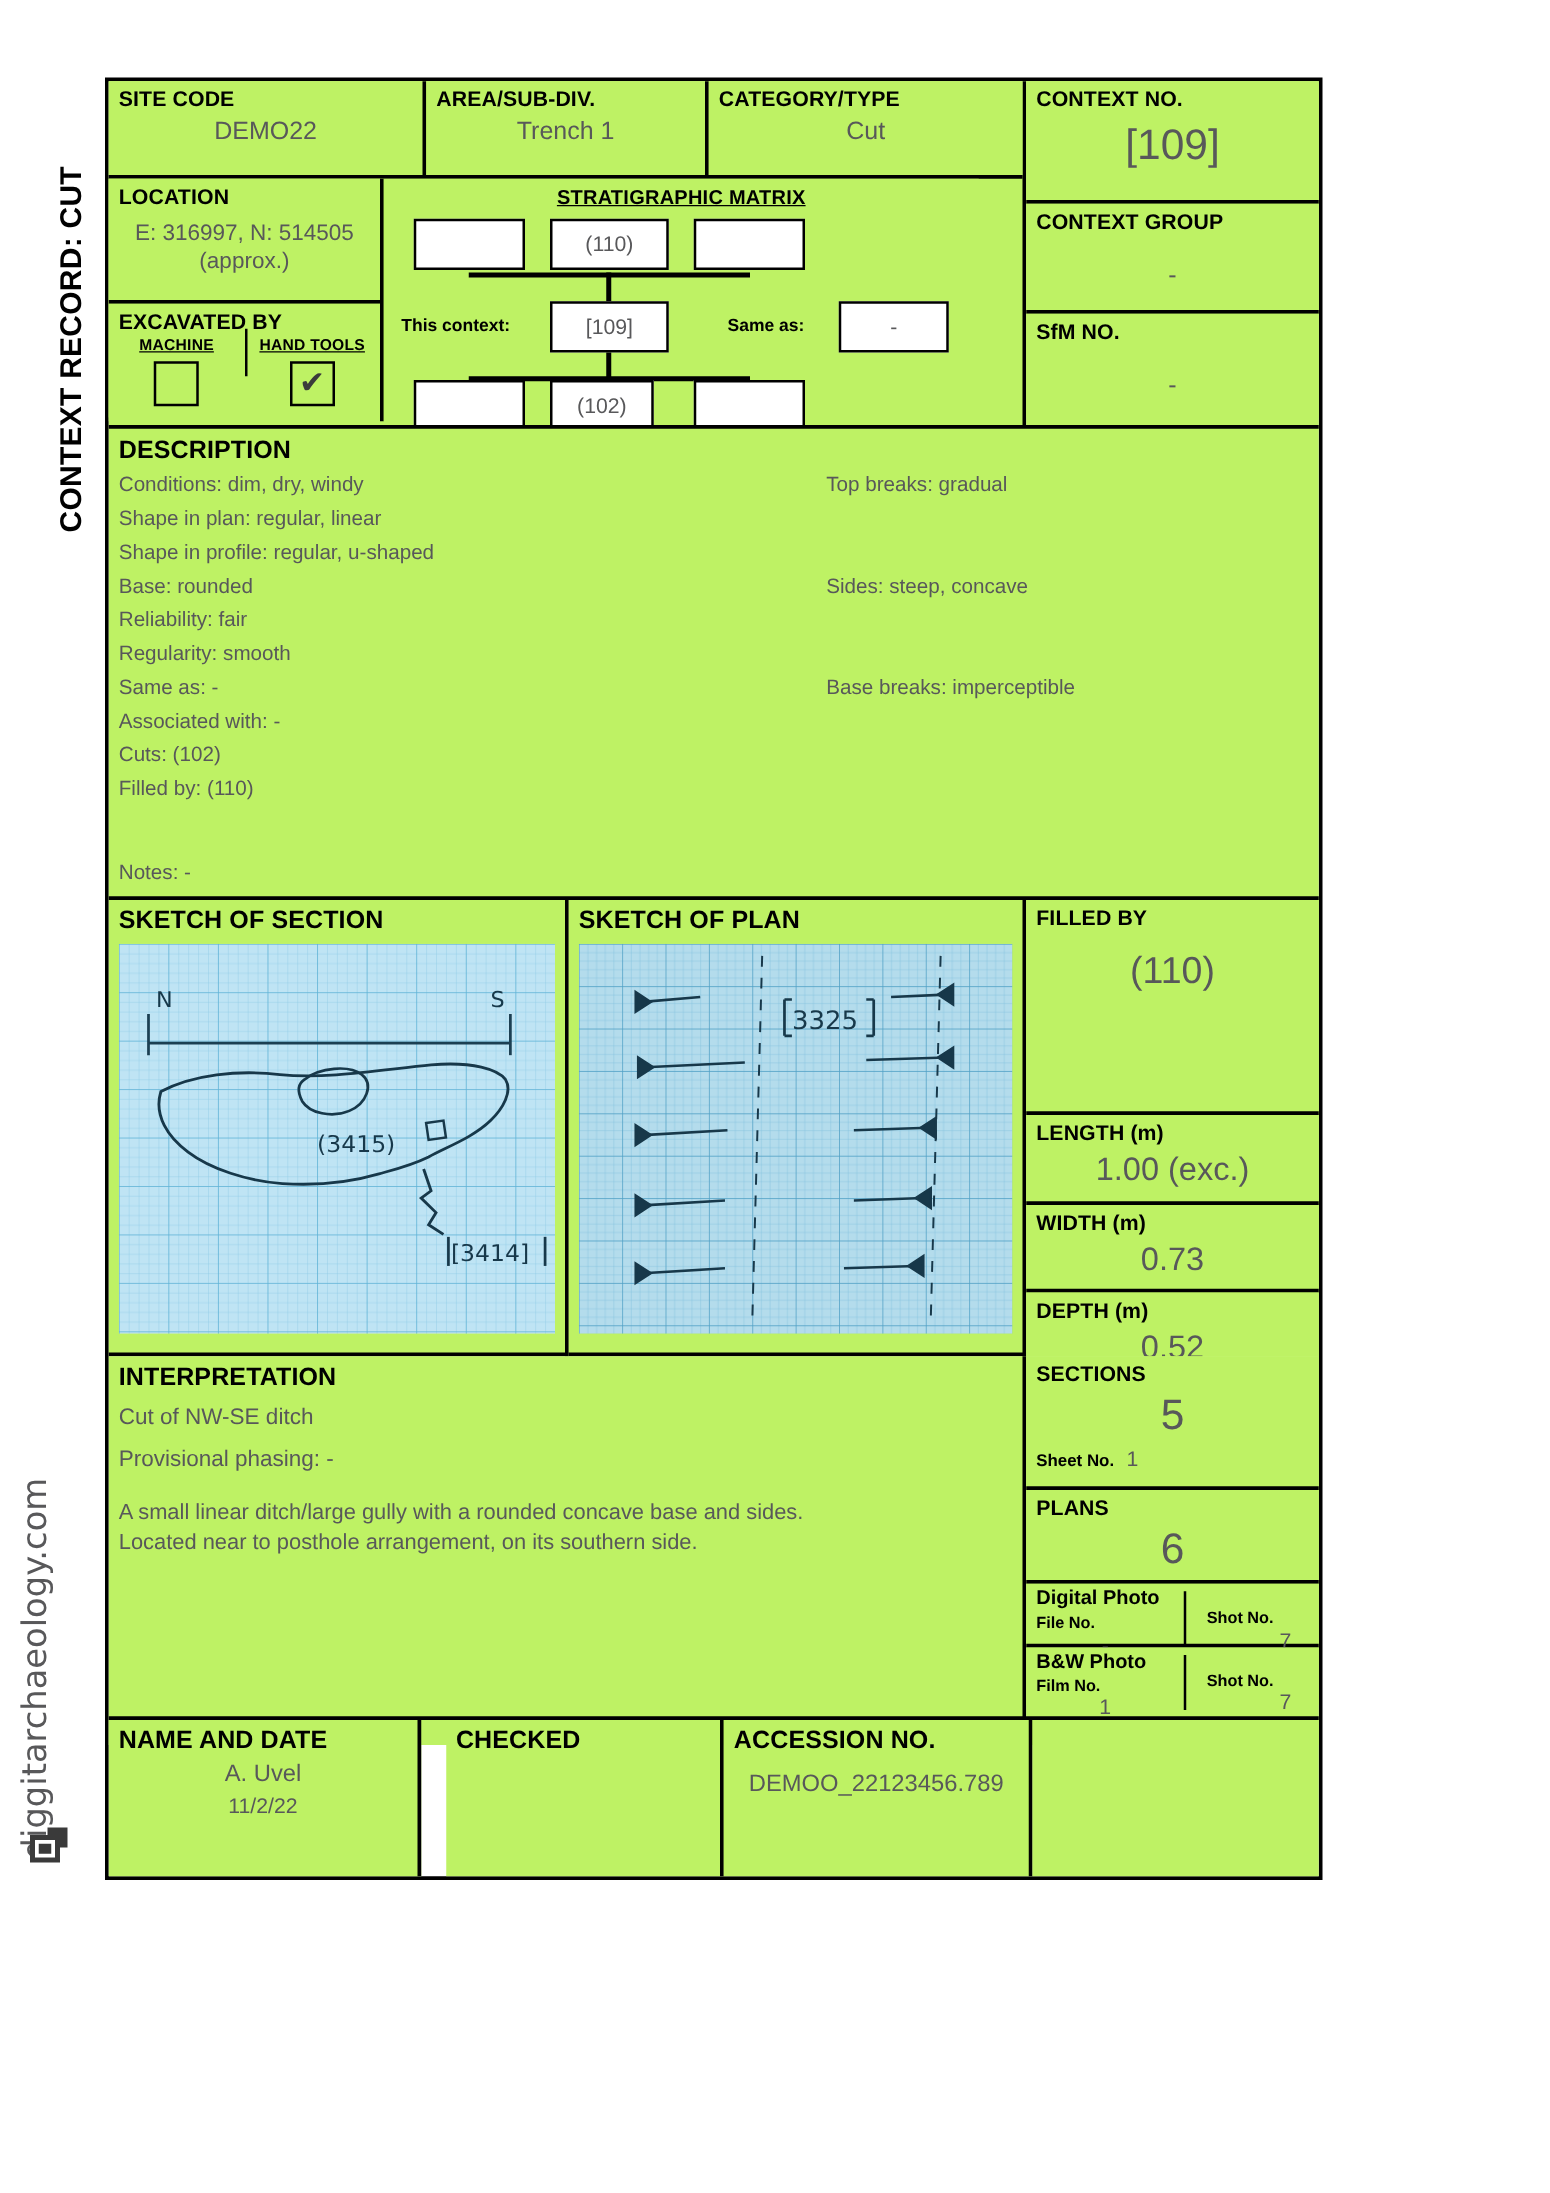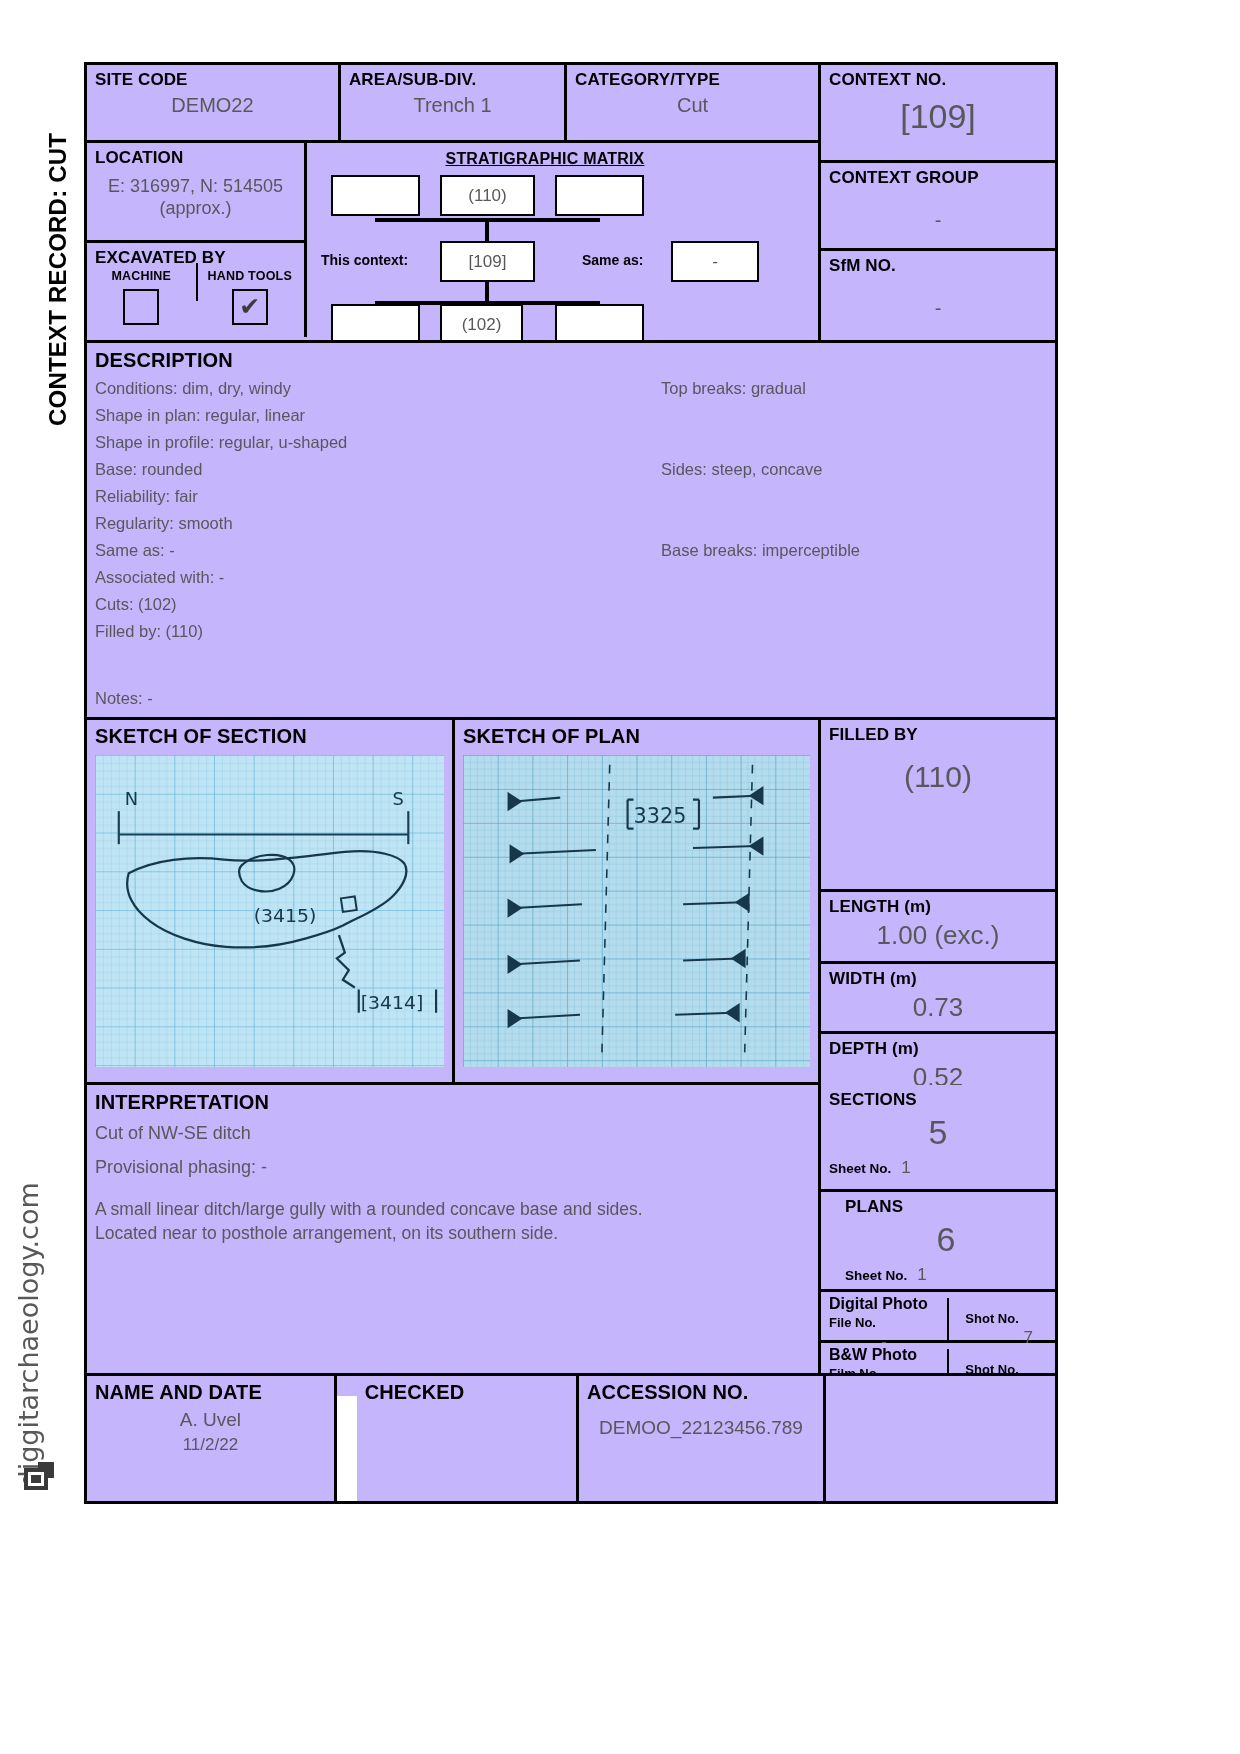--- a/index.html
+++ b/index.html
@@ -36,21 +36,21 @@
 
   
   .form {
     position: absolute; left: 84px; top: 62px;
     width: 974px; height: 1442px;
     border: 3px solid #000;
     background: #fff;
   }
 
   .row { display: flex; width: 100%; }
-  .cell { position: relative; background: #c4b5fd; }
+  .cell { position: relative; background: #bef264; }
   .b-r { border-right: 3px solid #000; }
   .b-b { border-bottom: 3px solid #000; }
   .b-t { border-top: 3px solid #000; }
 
   .lbl {
     font-size: 17px; font-weight: bold; line-height: 1.05;
     padding: 6px 0 0 8px; letter-spacing: .1px;
   }
   .lbl-sm { font-size: 13px; font-weight: bold; padding: 2px 0 0 8px; }
   .val {
@@ -72,21 +72,21 @@
     position: absolute; border: 2px solid #000; background: #fff;
     display: flex; align-items: center; justify-content: center;
     font-size: 17px; color: #58585a;
   }
   .mx-line { position: absolute; background: #000; }
   .mx-cap { position: absolute; font-size: 14px; font-weight: bold; }
 
   
   .exc-row { display: flex; align-items: flex-start; justify-content: center; gap: 0px; padding-top: 2px; }
   .exc-col { width: 50%; text-align: center; position: relative; }
-  .exc-h { font-size: 12.5px; font-weight: bold; letter-spacing: .2px; }
+  .exc-h { font-size: 12.5px; font-weight: bold; letter-spacing: .2px; text-decoration: underline; }
   .chk {
     width: 36px; height: 36px; border: 2px solid #000; margin: 6px auto 0;
     display: flex; align-items: center; justify-content: center;
     font-size: 25px; color: #3b3b3b; line-height: 1;
   }
   .exc-div { position: absolute; left: 50%; top: 20px; width: 2px; height: 38px; background: #000; }
 
   
   .desc-body { display: flex; padding: 4px 0 0 0; }
   .desc-l { width: 50%; padding-left: 8px; }
@@ -378,21 +378,21 @@
       <div class="cell" style="width:234px;">
 
         <div class="cell b-b" style="height:107px;">
           <div class="lbl">SECTIONS</div>
           <div class="val-xl" style="margin-top:4px;">5</div>
           <div class="sheet-line" style="margin-top:6px;">
             <span>Sheet No.</span><span class="sheet-val">1</span>
           </div>
         </div>
 
-        <div class="cell b-b" style="height:100px;padding-left:16px;">
+        <div class="cell b-b" style="height:75px;">
           <div class="lbl">PLANS</div>
           <div class="val-xl" style="margin-top:4px;">6</div>
           <div class="sheet-line" style="margin-top:6px;">
             <span>Sheet No.</span><span class="sheet-val">1</span>
           </div>
         </div>
 
         <div class="cell b-b" style="height:51px;">
           <div class="photo-grid">
             <div class="photo-l">

